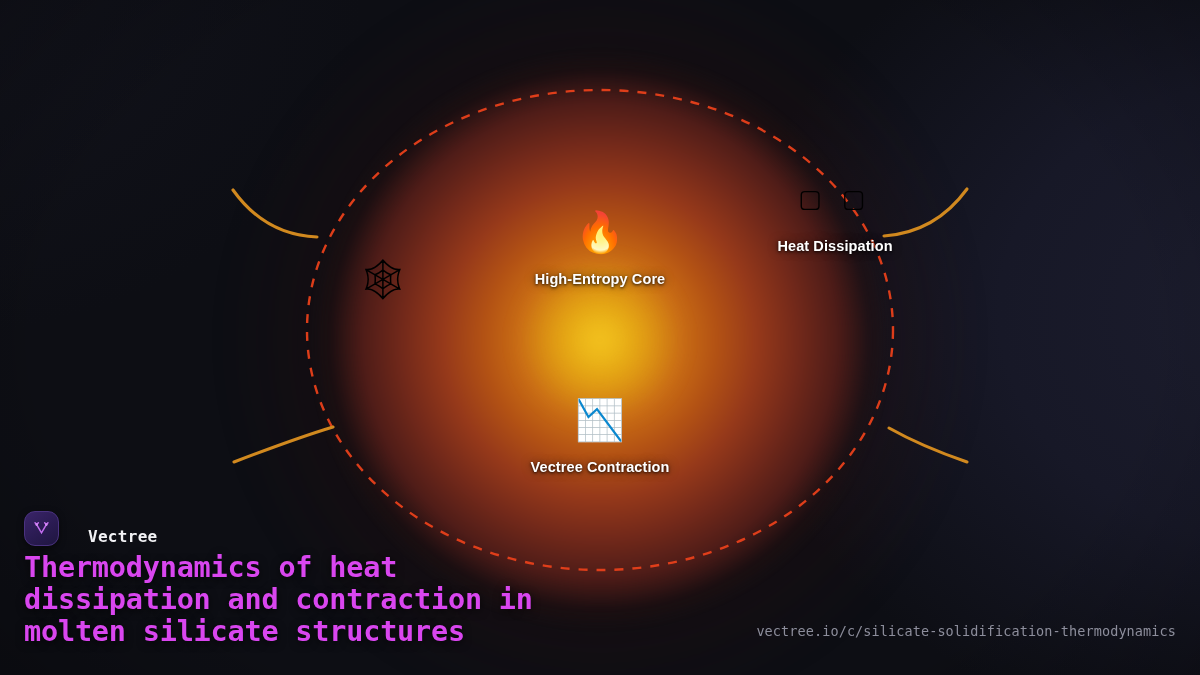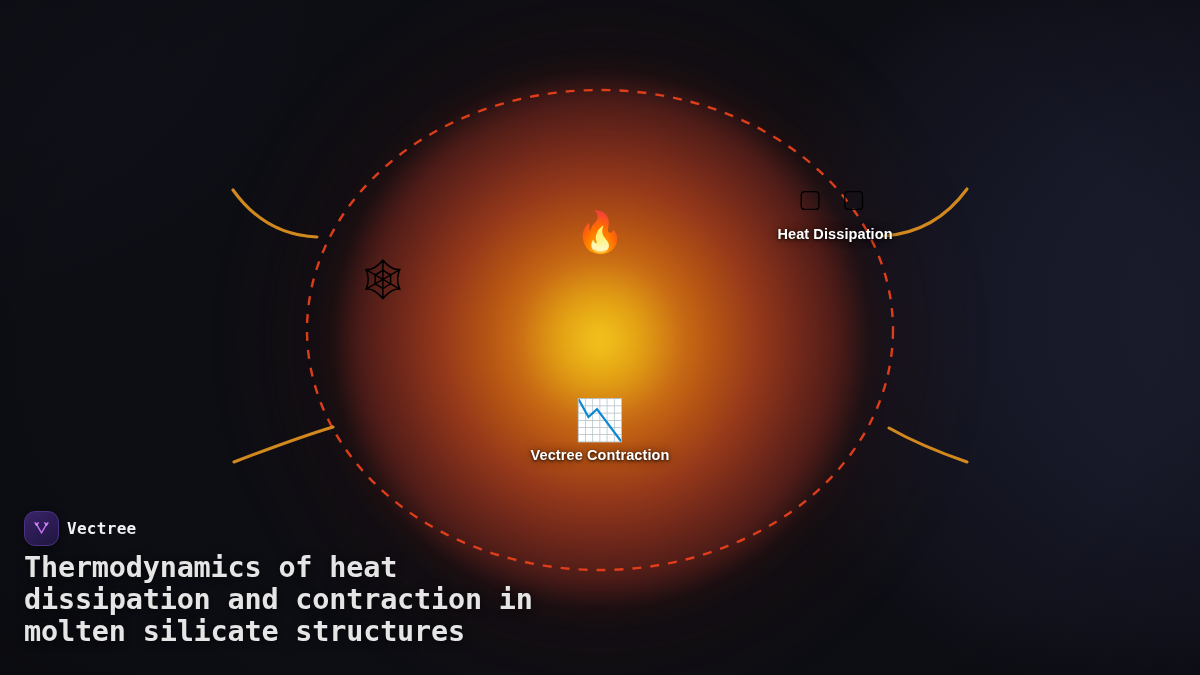--- a/index.html
+++ b/index.html
@@ -109,42 +109,42 @@
     font-family:"DejaVu Sans", sans-serif;
   }
   .node-icon.tofu {
     font-size:25px;
     letter-spacing:6px;
     line-height:46px;
     color:#000;
   }
   .node-label {
     display:block;
-    margin-top:4px;
+    margin-top:16px;
     font-size:14.5px;
     font-weight:bold;
     color:#ffffff;
     font-family:"Liberation Sans", sans-serif;
     text-shadow:0 1px 3px rgba(0,0,0,0.85), 0 0 10px rgba(0,0,0,0.55);
     letter-spacing:.1px;
     white-space:nowrap;
   }
 
   #node-core      { left:600px; top:209px; }
   #node-sio4      { left:383px; top:256px; }
   #node-heat      { left:835px; top:176px; }
   #node-volume    { left:600px; top:397px; }
 
   
   .brand {
     position:absolute;
     left:24px; top:511px;
     display:flex;
-    align-items:center;
-    gap:8px;
+    align-items:flex-end;
+    gap:29px;
   }
   .brand-logo {
     width:35px; height:35px;
     border-radius:11px;
     background:linear-gradient(145deg,#3a2468 0%,#2a1b52 55%,#1f1640 100%);
     border:1px solid #4a3280;
     display:flex; align-items:center; justify-content:center;
     flex:0 0 auto;
     box-shadow:0 2px 6px rgba(0,0,0,.5);
   }
@@ -157,21 +157,21 @@
   }
 
   .headline {
     position:absolute;
     left:24px; top:552px;
     width:700px;
     font-family:"DejaVu Sans Mono","Liberation Mono",monospace;
     font-size:28.5px;
     font-weight:bold;
     line-height:32px;
-    color:#e5e5e5;
+    color:#d946ef;
     letter-spacing:-0.2px;
     white-space:pre-line;
     text-shadow:0 2px 8px rgba(0,0,0,.7);
   }
 
   .footer-url {
     position:absolute;
     right:24px; top:623px;
     font-family:"DejaVu Sans Mono","Liberation Mono",monospace;
     font-size:13.5px;
@@ -197,20 +197,21 @@
     <ellipse id="boundary-ellipse" cx="600" cy="330" rx="293" ry="240" fill="none" stroke="#e8401a" stroke-width="2.4" stroke-dasharray="9 9" stroke-linecap="butt" opacity="0.95"></ellipse>
 
     <path id="arc-0" fill="none" stroke="#d1891f" stroke-width="3.1" stroke-linecap="round" d="M 233 190 C 258 225, 290 236, 317 237"></path>
     <path id="arc-1" fill="none" stroke="#d1891f" stroke-width="3.1" stroke-linecap="round" d="M 967 189 C 943 222, 912 234, 884 236"></path>
     <path id="arc-2" fill="none" stroke="#d1891f" stroke-width="3.1" stroke-linecap="round" d="M 234 462 C 268 449, 300 437, 333 427"></path>
     <path id="arc-3" fill="none" stroke="#d1891f" stroke-width="3.1" stroke-linecap="round" d="M 967 462 C 938 452, 912 441, 889 428"></path>
   </svg>
 
   <div class="node" id="node-core">
     <span class="node-icon">🔥</span>
+    <span class="node-label">High-Entropy Core</span>
   </div>
 
   <div class="node" id="node-sio4">
     <span class="node-icon">🕸</span>
   </div>
 
   <div class="node" id="node-heat">
     <span class="node-icon tofu">▢ ▢</span>
     <span class="node-label">Heat Dissipation</span>
   </div>
@@ -234,14 +235,15 @@
         <circle cx="17.5" cy="7.5" r="1.5" fill="#d58bf5"></circle>
       </svg>
     </div>
     <span class="brand-name">Vectree</span>
   </div>
 
   <div class="headline">Thermodynamics of heat
 dissipation and contraction in
 molten silicate structures</div>
 
+  <div class="footer-url">vectree.io/c/silicate-solidification-thermodynamics</div>
 
 </div>
 
 </body></html>

